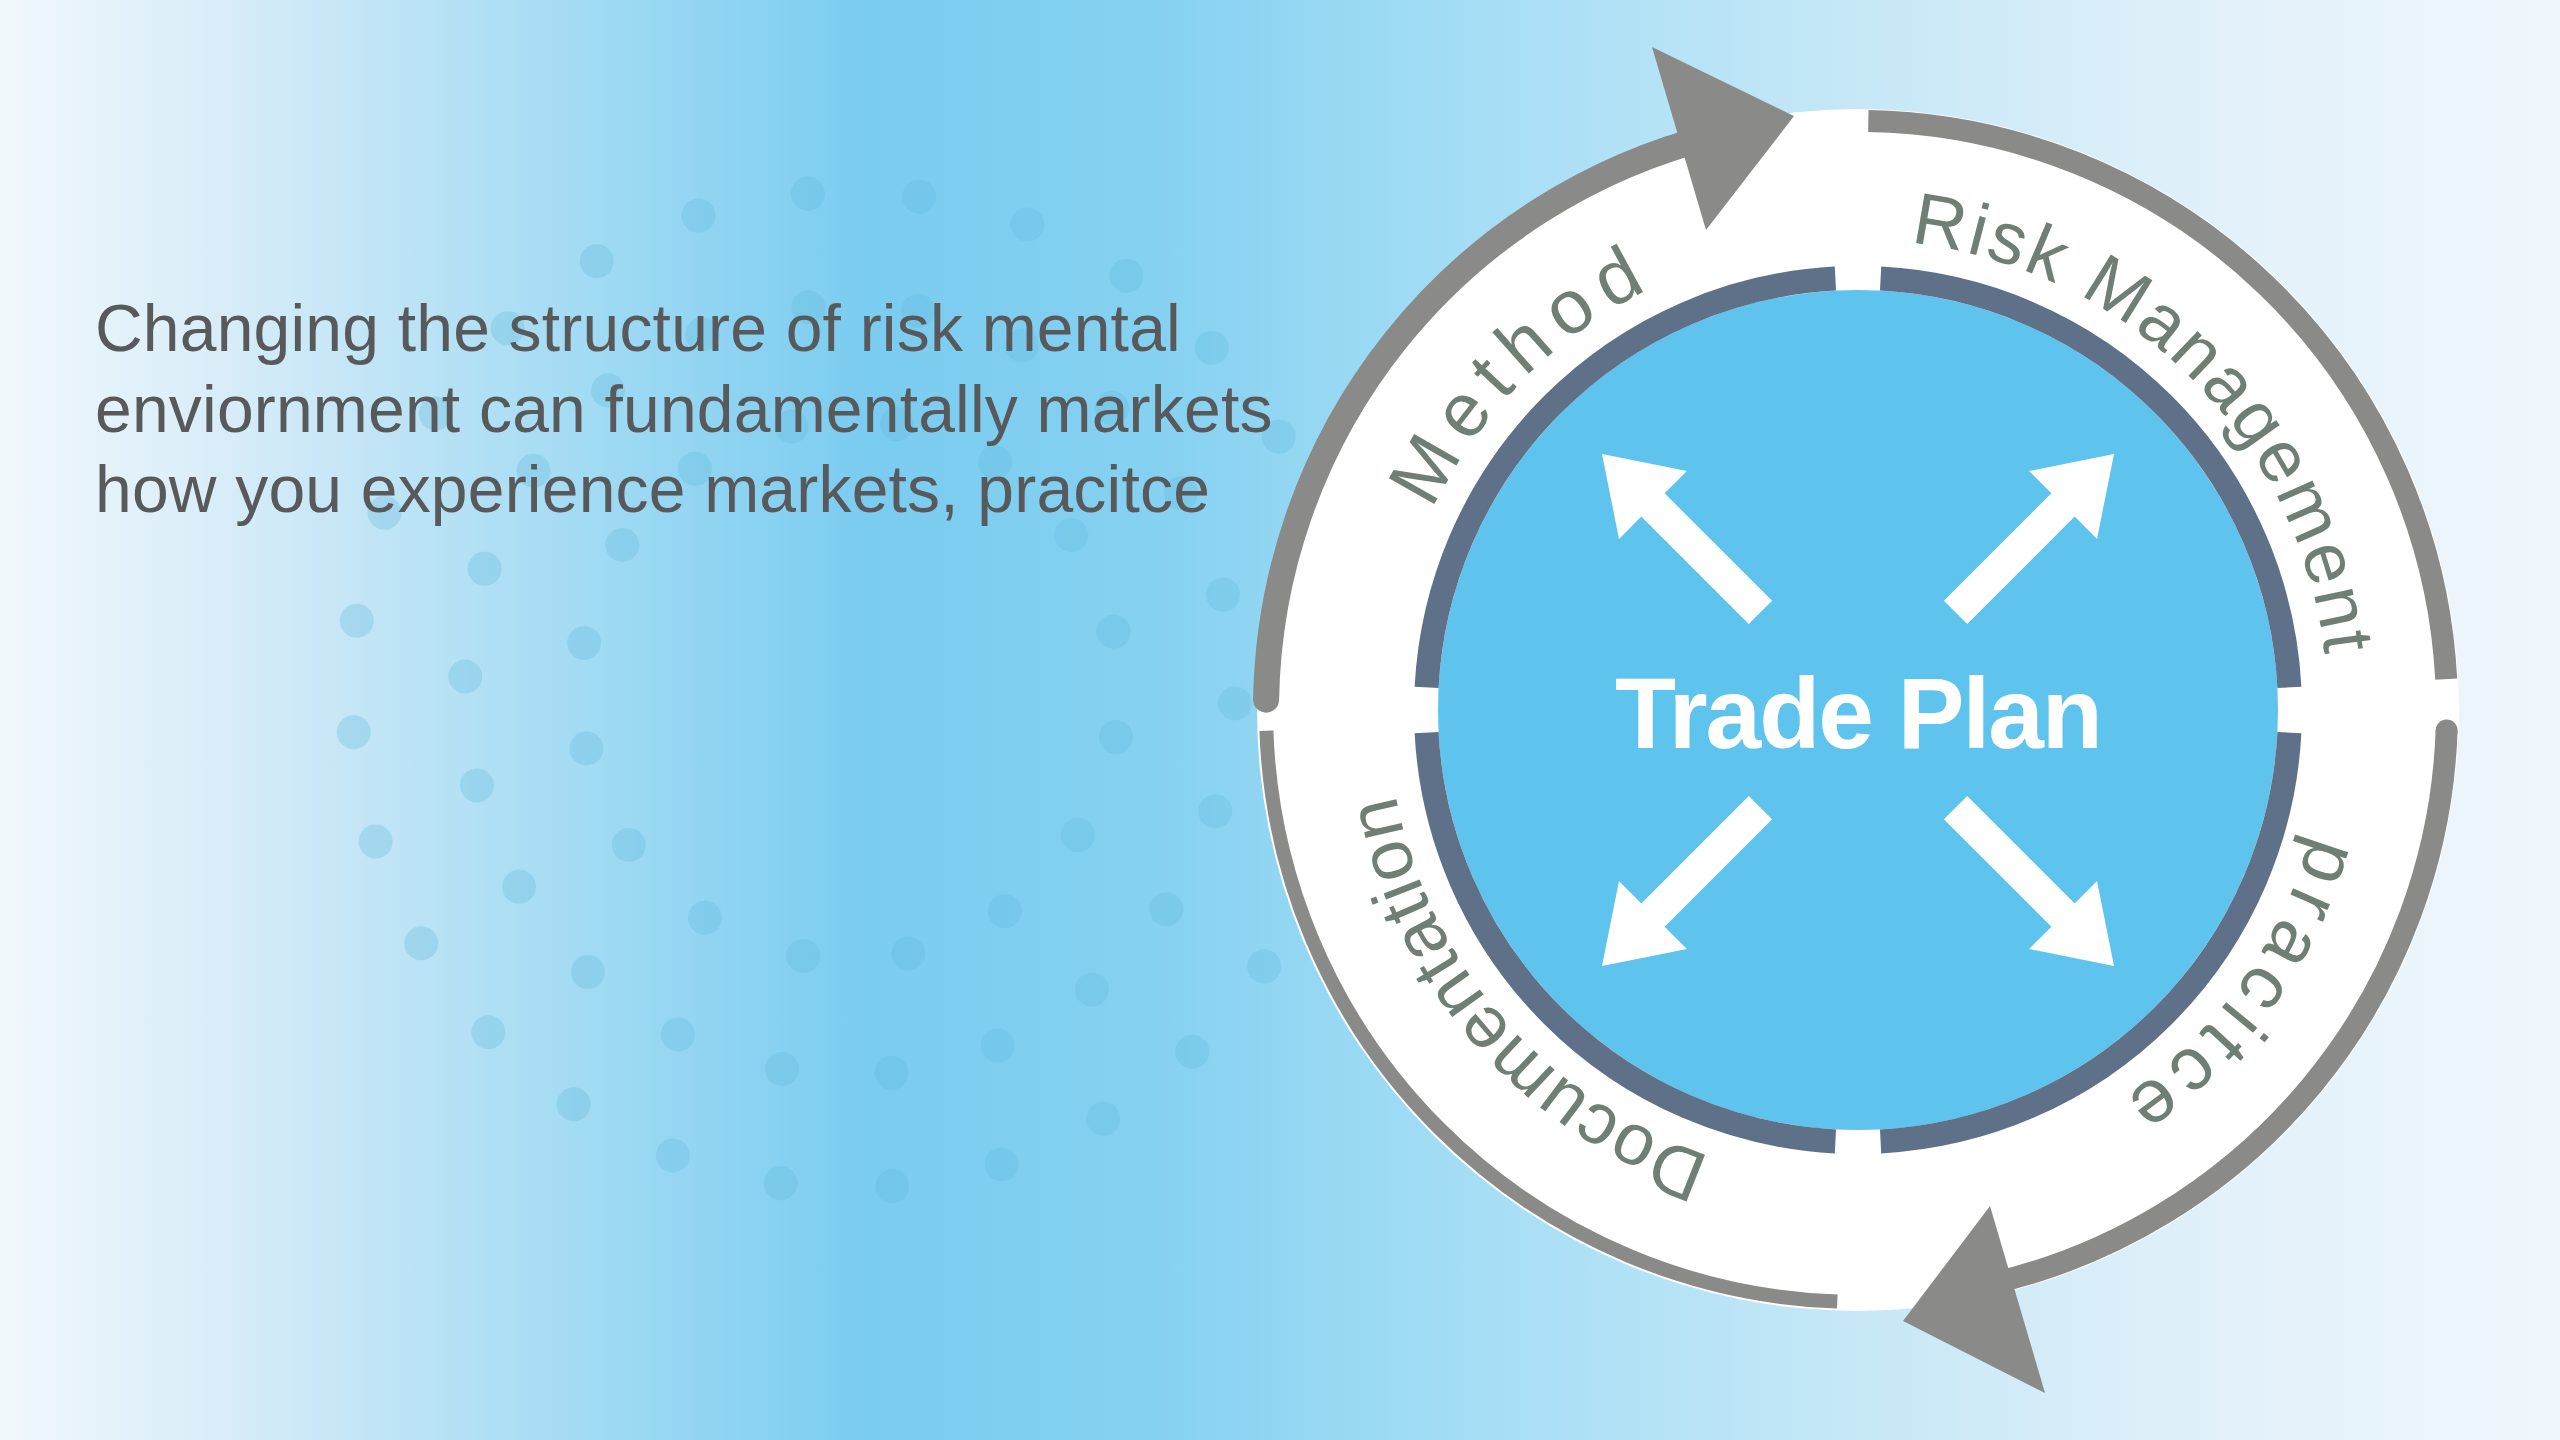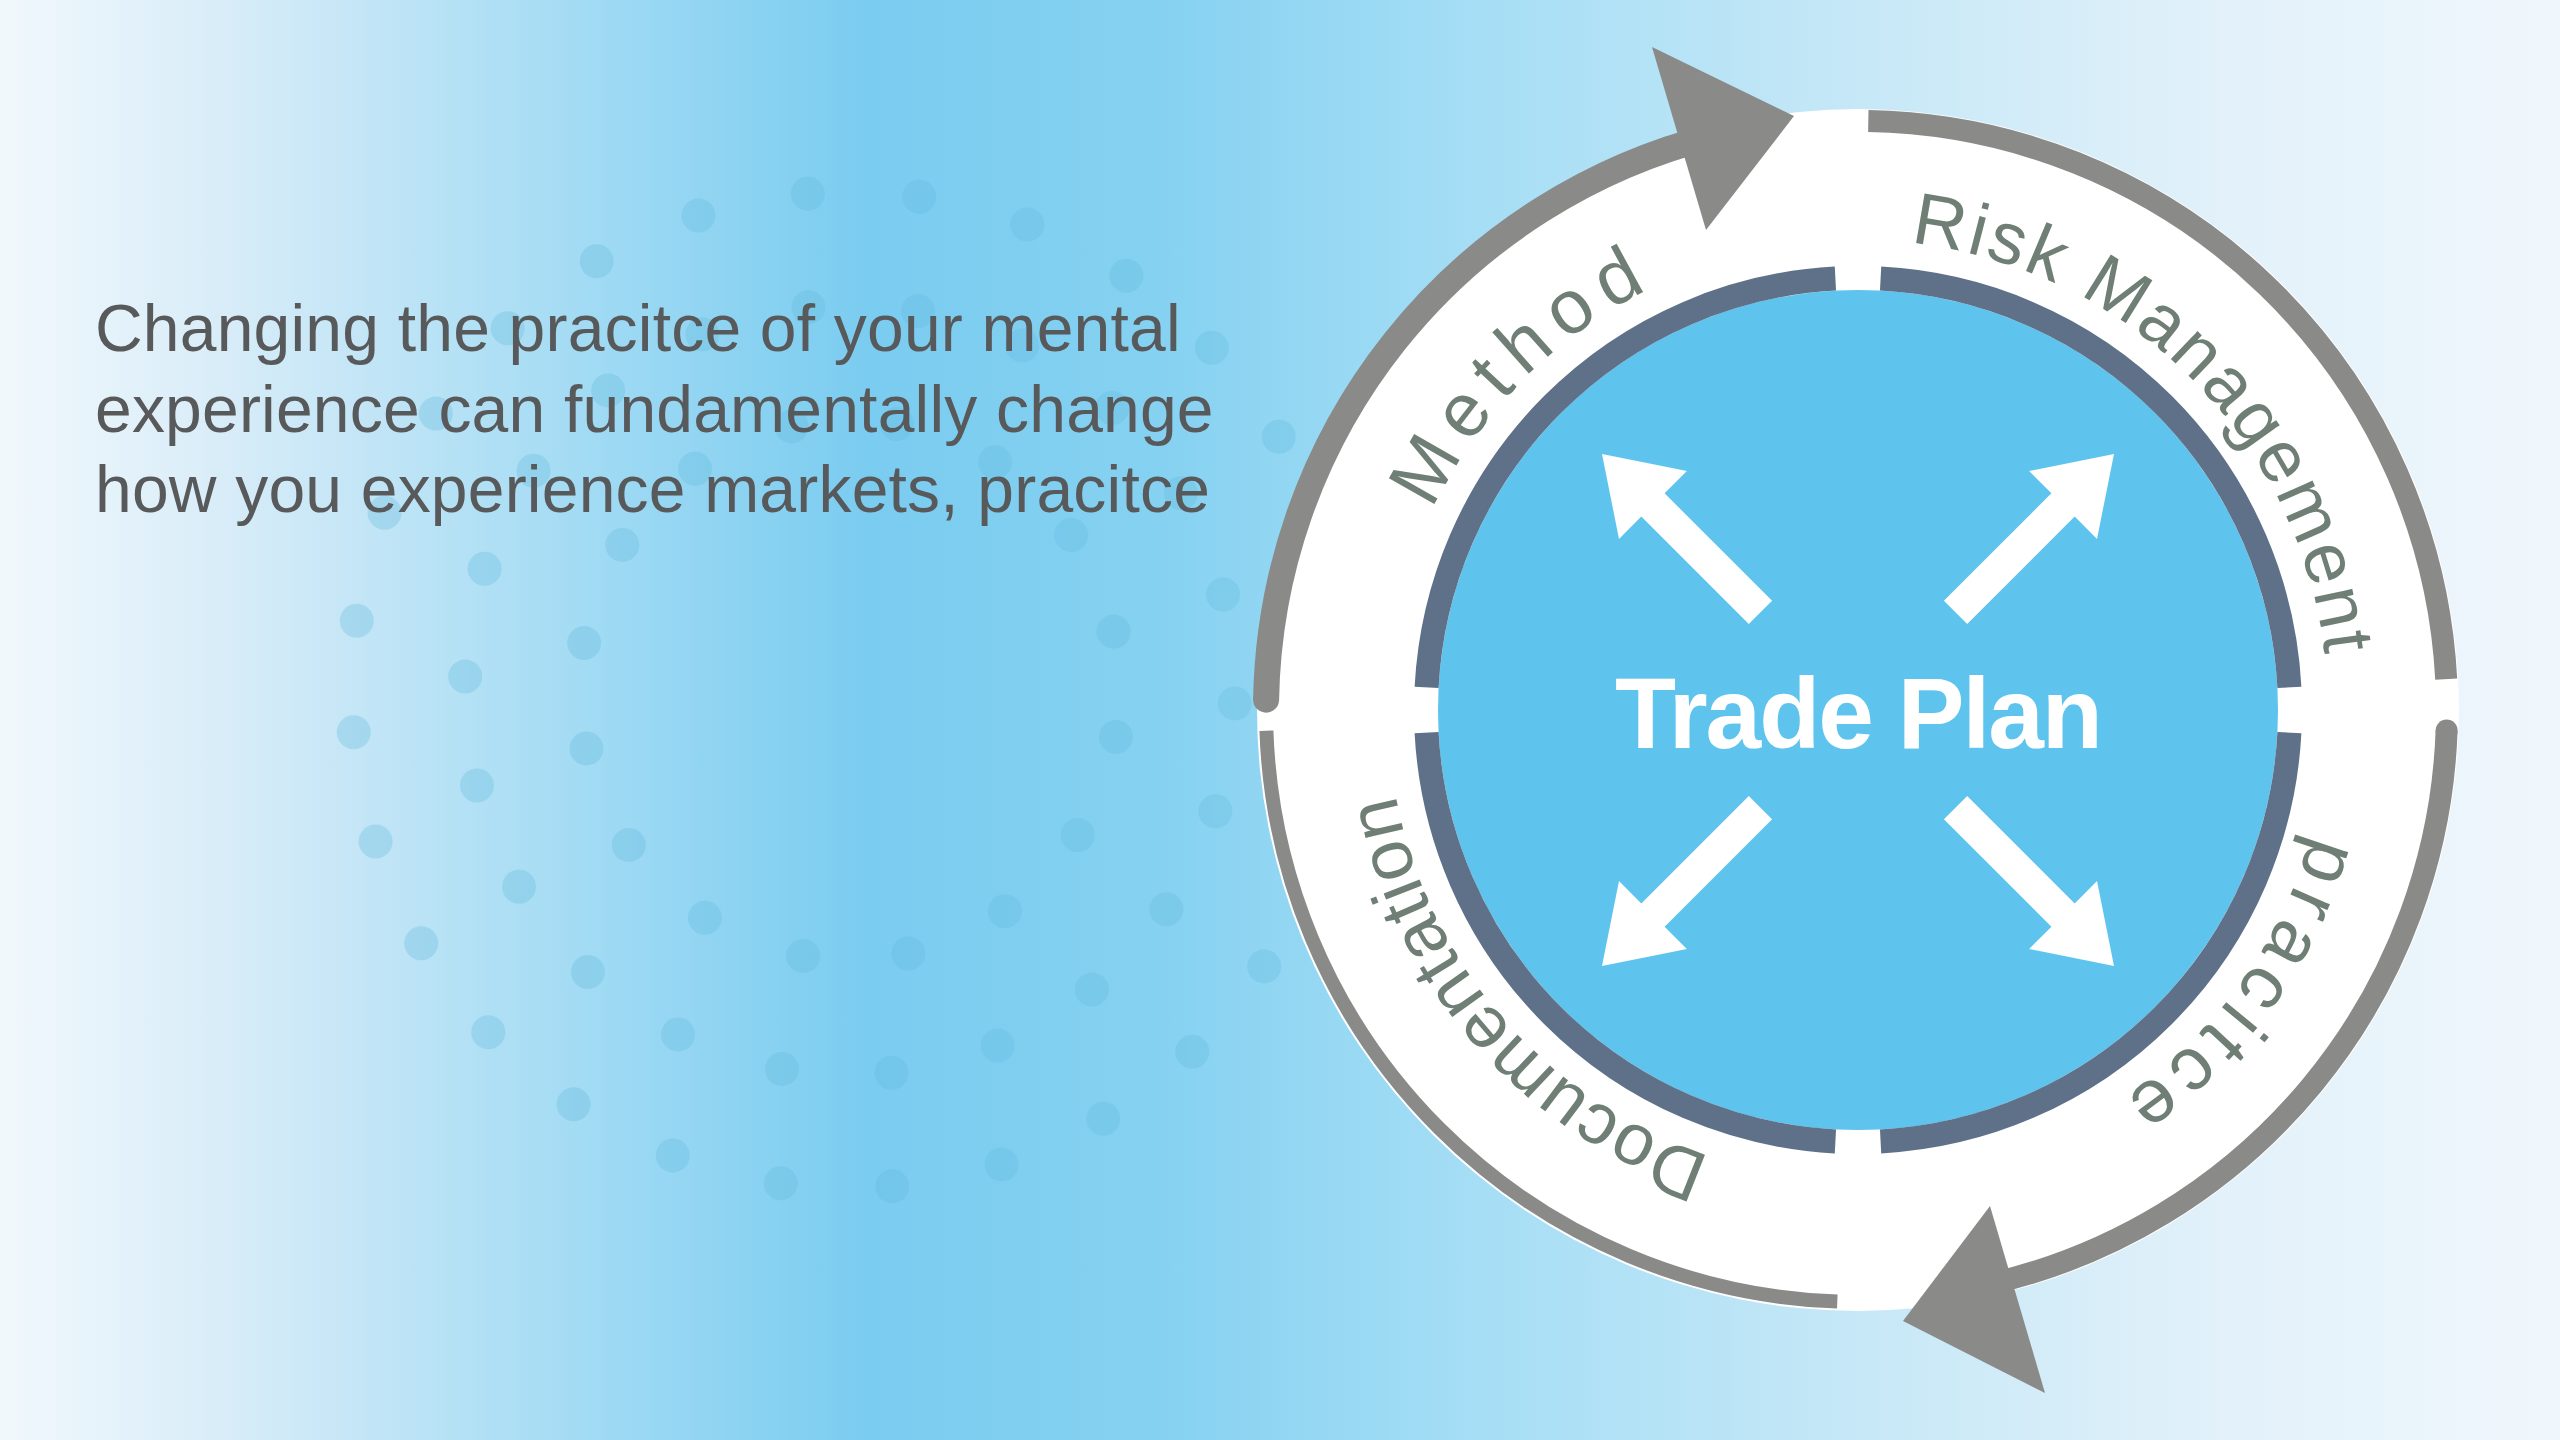--- a/index.html
+++ b/index.html
@@ -152,18 +152,18 @@
     <g id="center-arrows">
         <polygon class="center-arrow" points="1967.2,624.1 2074.7,516.6 2097.0,538.9 2114.0,454.0 2029.1,471.0 2051.4,493.3 1943.9,600.8"></polygon>
         <polygon class="center-arrow" points="1943.9,819.2 2051.4,926.7 2029.1,949.0 2114.0,966.0 2097.0,881.1 2074.7,903.4 1967.2,795.9"></polygon>
         <polygon class="center-arrow" points="1772.1,600.8 1664.6,493.3 1686.9,471.0 1602.0,454.0 1619.0,538.9 1641.3,516.6 1748.8,624.1"></polygon>
         <polygon class="center-arrow" points="1748.8,795.9 1641.3,903.4 1619.0,881.1 1602.0,966.0 1686.9,949.0 1664.6,926.7 1772.1,819.2"></polygon>
       </g>
     <text class="center-label" x="1858" y="748">Trade Plan</text>
   </svg>
 
   <div class="paragraph">
-    <span>Changing the pracitce of your mental</span>
-    <span>experience can fundamentally change</span>
+    <span>Changing the structure of risk mental</span>
+    <span>enviornment can fundamentally markets</span>
     <span>how you experience markets, pracitce</span>
   </div>
 
 </div>
 
 </body></html>

